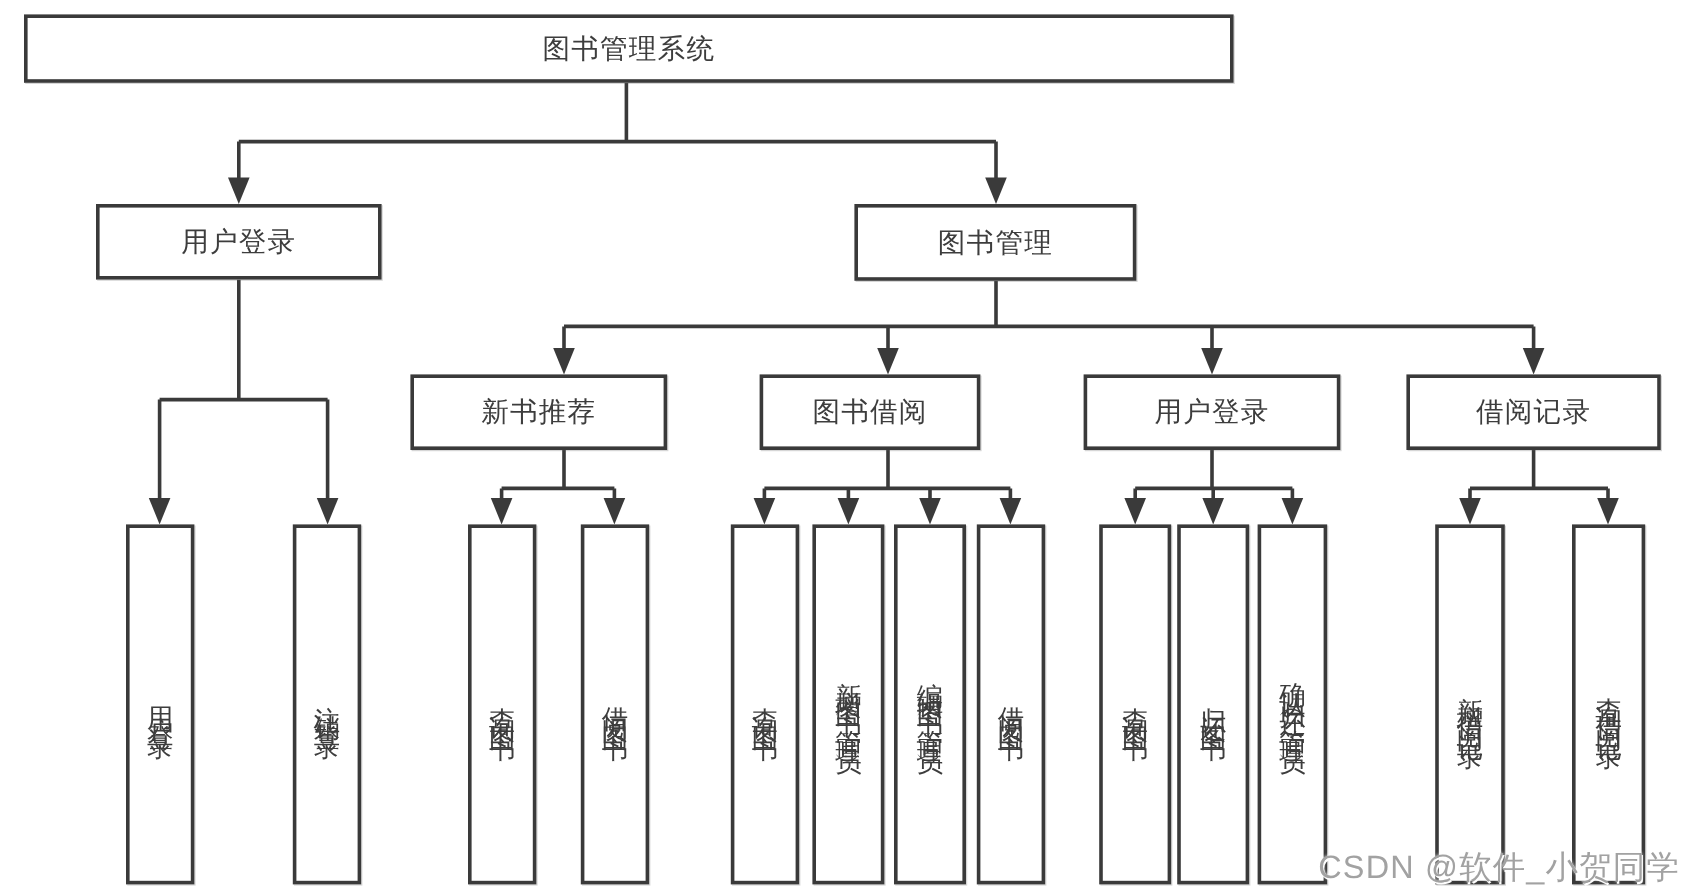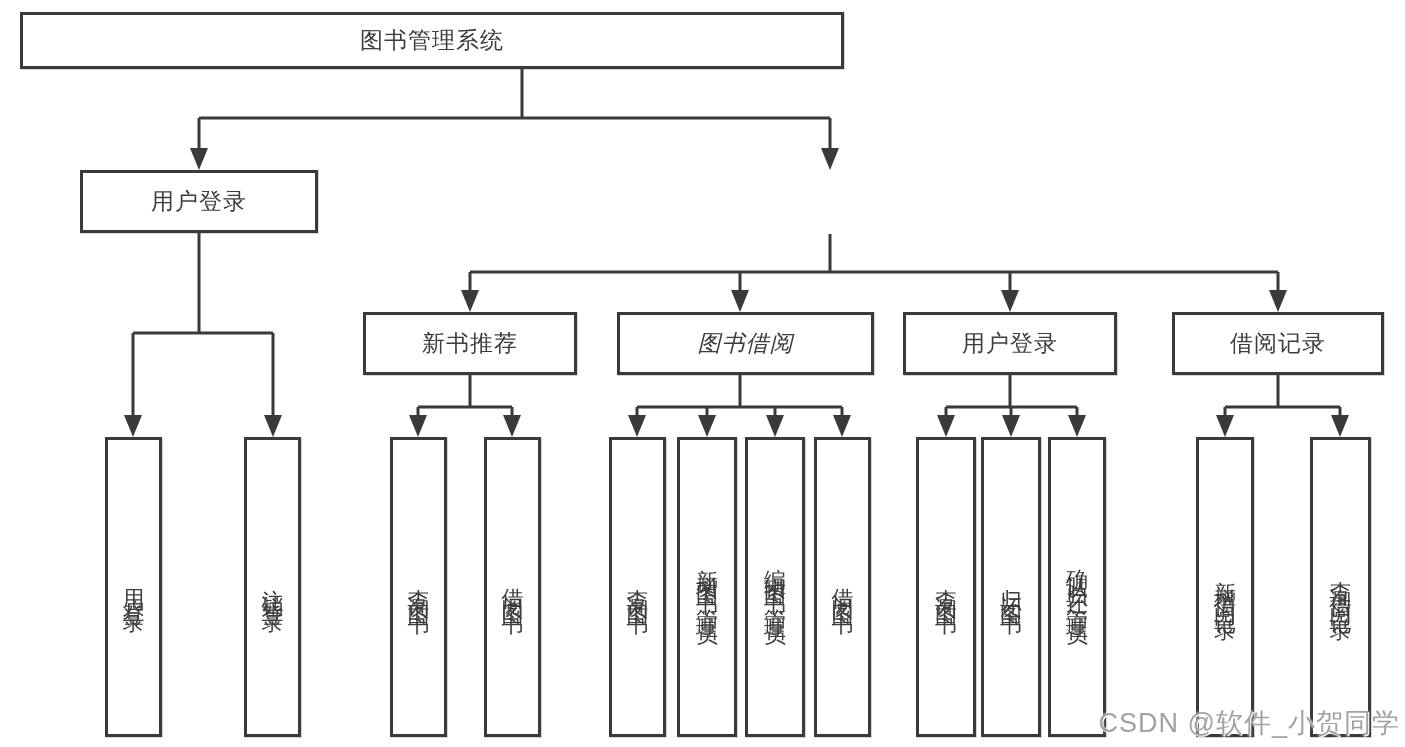--- a/index.html
+++ b/index.html
@@ -39,27 +39,27 @@
     top: 437px;
     height: 300px;
     writing-mode: vertical-rl;
     text-orientation: mixed;
     font-size: 22px;
     letter-spacing: 8px;
     line-height: 1;
   }
 
   
-  .n-root          { left: 20px;   top: 12px;  width: 824px; height: 57px; }
+  .n-root          { left: 20px;   top: 12px;  width: 1008px; height: 57px; }
   
   .n-user-login    { left: 80px;   top: 170px; width: 238px;  height: 63px; }
   .n-book-mgmt     { left: 712px;  top: 170px; width: 235px;  height: 64px; }
   
-  .n-new-book      { left: 363px;  top: 312px; width: 214px;  height: 63px; }
-  .n-book-borrow   { left: 617px;  top: 312px; width: 257px;  height: 63px; font-style: italic; }
+  .n-new-book      { left: 342px;  top: 312px; width: 214px;  height: 63px; }
+  .n-book-borrow   { left: 633px;  top: 312px; width: 184px;  height: 63px; }
   .n-current-borrow{ left: 903px;  top: 312px; width: 214px;  height: 63px; }
   .n-borrow-record { left: 1172px; top: 312px; width: 212px;  height: 63px; }
   
   .l-a { left: 105px;  width: 57px; }
   .l-b { left: 244px;  width: 57px; }
   .l-c { left: 390px;  width: 57px; }
   .l-d { left: 484px;  width: 57px; }
   .l-e { left: 609px;  width: 57px; }
   .l-f { left: 677px;  width: 60px; }
   .l-g { left: 745px;  width: 60px; }
@@ -123,20 +123,21 @@
       <polygon points="1002,415 1020,415 1011,437"></polygon>
       <polygon points="1068,415 1086,415 1077,437"></polygon>
       <polygon points="1216,415 1234,415 1225,437"></polygon>
       <polygon points="1331,415 1349,415 1340,437"></polygon>
     </g>
   </svg>
 
   <div class="box h-box n-root">图书管理系统</div>
 
   <div class="box h-box n-user-login">用户登录</div>
+  <div class="box h-box n-book-mgmt">图书管理</div>
 
   <div class="box h-box n-new-book">新书推荐</div>
   <div class="box h-box n-book-borrow">图书借阅</div>
   <div class="box h-box n-current-borrow">用户登录</div>
   <div class="box h-box n-borrow-record">借阅记录</div>
 
   <div class="box v-box l-a">用户登录</div>
   <div class="box v-box l-b">注销登录</div>
 
   <div class="box v-box l-c">查询图书</div>

